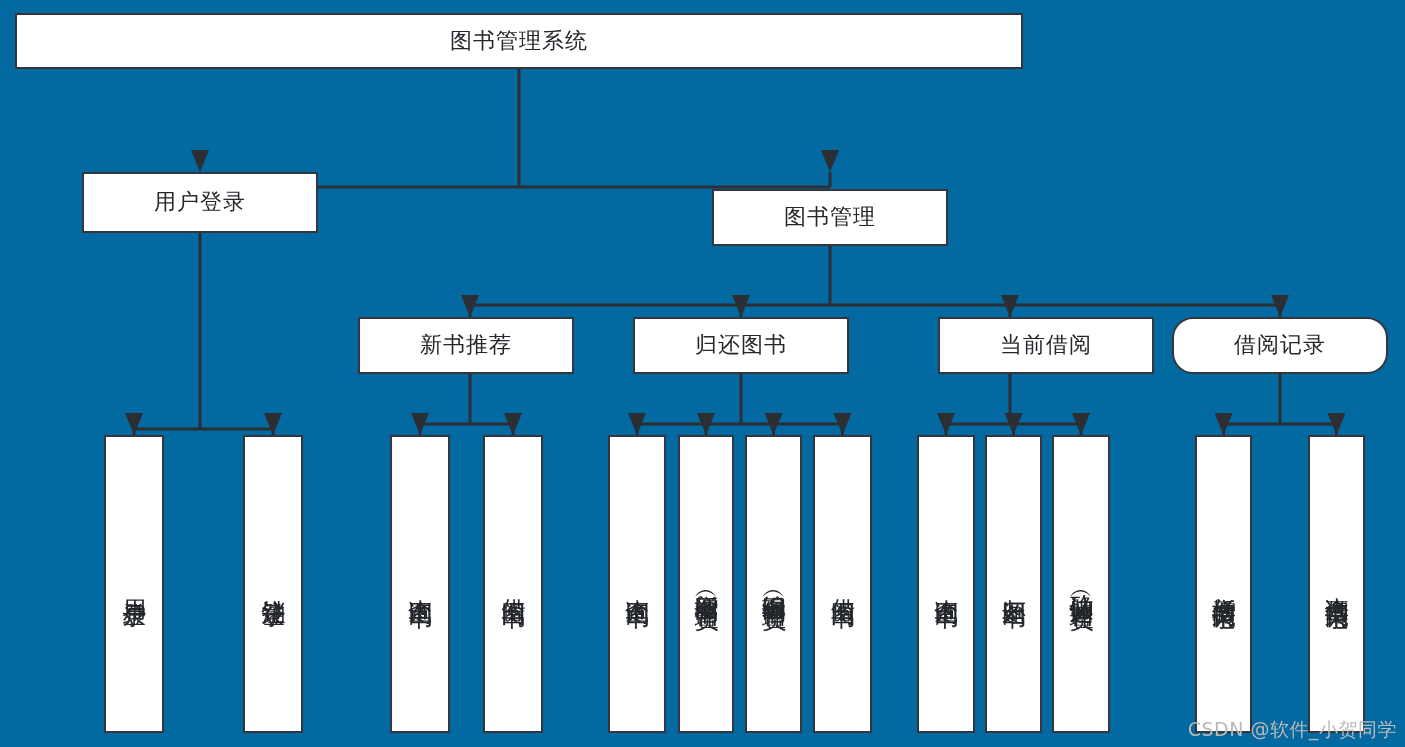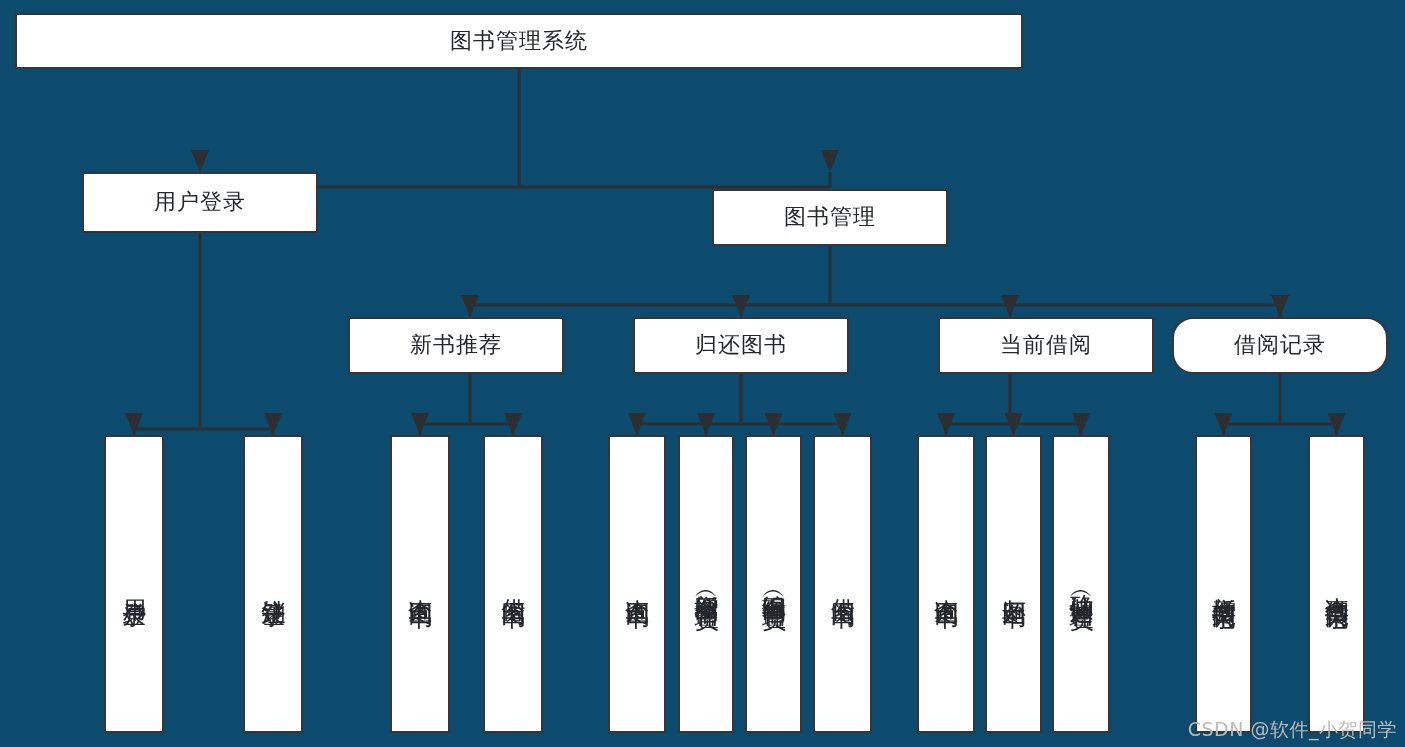--- a/index.html
+++ b/index.html
@@ -7,21 +7,21 @@
     padding: 0;
     background: #ffffff;
   }
   body {
     font-family: "DejaVu Sans", "Liberation Sans", sans-serif;
   }
   #canvas {
     position: relative;
     width: 1405px;
     height: 747px;
-    background: #0c4a6e;
+    background: #0369a1;
     overflow: hidden;
   }
   #edges {
     position: absolute;
     left: 0;
     top: 0;
     width: 1405px;
     height: 747px;
     pointer-events: none;
   }
@@ -131,21 +131,21 @@
   <div id="nodes">
       <div class="node horiz" style="left: 15px; top: 13px; width: 1008px; height: 56px; border-color: rgb(51, 55, 61); color: rgb(35, 38, 43);">
         <span class="label">图书管理系统</span>
       </div>
       <div class="node horiz" style="left: 82px; top: 172px; width: 236px; height: 61px; border-color: rgb(51, 55, 61); color: rgb(35, 38, 43);">
         <span class="label">用户登录</span>
       </div>
       <div class="node horiz" style="left: 712px; top: 189px; width: 236px; height: 57px; border-color: rgb(51, 55, 61); color: rgb(35, 38, 43);">
         <span class="label">图书管理</span>
       </div>
-      <div class="node horiz" style="left: 348px; top: 317px; width: 216px; height: 57px; border-color: rgb(51, 55, 61); color: rgb(35, 38, 43);">
+      <div class="node horiz" style="left: 358px; top: 317px; width: 216px; height: 57px; border-color: rgb(51, 55, 61); color: rgb(35, 38, 43);">
         <span class="label">新书推荐</span>
       </div>
       <div class="node horiz" style="left: 633px; top: 317px; width: 216px; height: 57px; border-color: rgb(51, 55, 61); color: rgb(35, 38, 43);">
         <span class="label">归还图书</span>
       </div>
       <div class="node horiz" style="left: 902px; top: 317px; width: 216px; height: 57px; border-color: rgb(51, 55, 61); color: rgb(35, 38, 43); margin-left: 36px;">
         <span class="label">当前借阅</span>
       </div>
       <div class="node horiz" style="left: 1172px; top: 317px; width: 216px; height: 57px; border-color: rgb(51, 55, 61); color: rgb(35, 38, 43); border-radius: 21px;">
         <span class="label">借阅记录</span>

